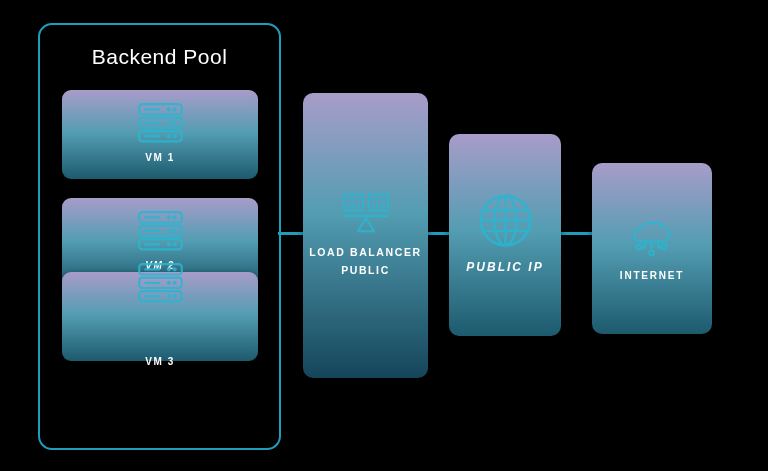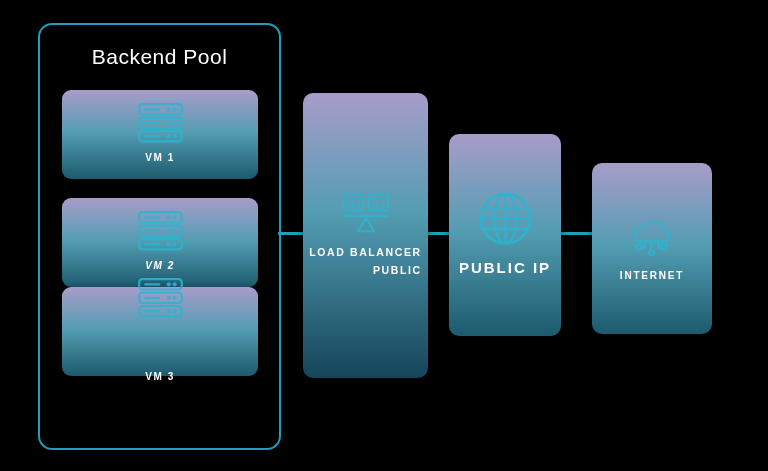--- a/index.html
+++ b/index.html
@@ -49,39 +49,39 @@
   .card.tall {
     background: linear-gradient(180deg,
       var(--gradient-top, #a89cc9) 0%,
       var(--gradient-mid, #539db2) 42%,
       var(--gradient-bottom-dark, #15455a) 100%);
   }
 
   .vm-card    { left: 62px;  width: 196px; height: 89px; border-radius: 9px; }
   #vm-card-1  { top: 90px; }
   #vm-card-2  { top: 198px; font-style: italic; }
-  #vm-card-3  { top: 287px; gap: 44px; }
+  #vm-card-3  { top: 272px; gap: 44px; }
   #load-balancer-card { left: 303px; top: 93px;  width: 125px; height: 285px; }
   #public-ip-card     { left: 449px; top: 134px; width: 112px; height: 202px; }
   #internet-card      { left: 592px; top: 163px; width: 120px; height: 171px; }
 
   .icon { color: var(--icon-teal, #2cb5d0); opacity: 0.88; line-height: 0; }
   .icon svg { display: block; }
 
   .card-label {
     font-weight: bold;
-    text-align: right;
+    text-align: center;
     text-transform: uppercase;
     letter-spacing: 1.6px;
     margin-top: 9px;
     line-height: 1.65;
   }
   .vm-label        { font-size: 10px; margin-top: 7px; }
   .lb-label        { font-size: 10.5px; }
-  .public-ip-label { font-size: 15px; letter-spacing: 2px; }
+  .public-ip-label { font-size: 12px; letter-spacing: 2px; font-style: italic; }
   .internet-label  { font-size: 10px; letter-spacing: 1.8px; }
 
   
   .connector {
     position: absolute;
     top: 232px;
     height: 3px;
     background: var(--accent-teal, #1e9dbc);
   }
   #connector-pool-lb     { left: 278px; width: 27px; }

